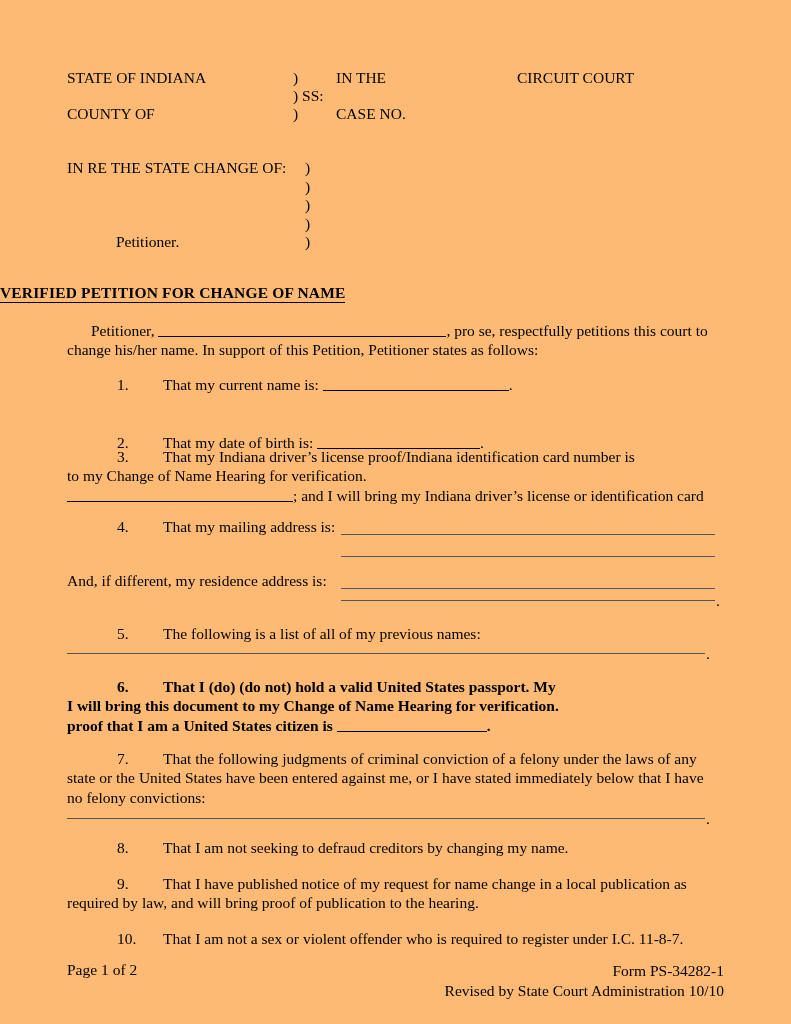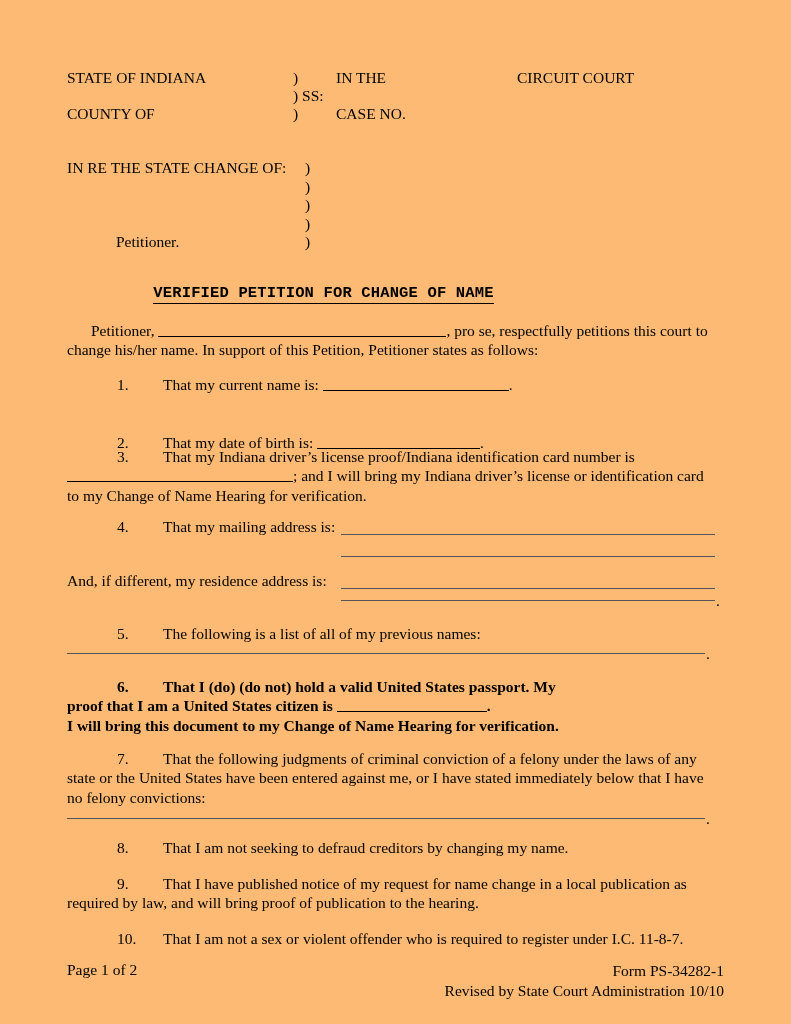--- a/index.html
+++ b/index.html
@@ -52,25 +52,24 @@
   .cap2-left    { position: absolute; left: 0; top: 0; }
   .cap2-indent  { position: absolute; left: 49px; top: 0; }
   .cap2-paren   { position: absolute; left: 238px; top: 0; }
 
   
   .doc-title {
     position: absolute;
     top: 284px;
     left: 0;
     width: 647px;
-    text-align: center;
+    text-align: left;
     font-size: 15.5px;
     font-weight: bold;
     letter-spacing: 0.15px;
-    font-family: Liberation Mono, monospace;
   }
   .doc-title span {
     border-bottom: 1.4px solid #000;
     padding-bottom: 1px;
   }
 
   
   .para {
     position: absolute;
     left: 67px;
@@ -183,22 +182,22 @@
   <div class="item" style="top:375px;">
     <span class="num">1.</span><span>That my current name is: </span><span class="blank" style="width:186px;"></span><span>.</span>
   </div>
 
   <div class="item" style="top:433px;">
     <span class="num">2.</span><span>That my date of birth is: </span><span class="blank" style="width:163px;"></span><span>.</span>
   </div>
 
   <div class="item" style="top:447px;">
     <div><span class="num">3.</span><span>That my Indiana driver’s license proof/Indiana identification card number is</span></div>
+    <div><span>to my Change of Name Hearing for verification.</span></div>
     <div><span class="blank" style="width:226px;"></span><span>; and I will bring my Indiana driver’s license or identification card</span></div>
-    <div><span>to my Change of Name Hearing for verification.</span></div>
   </div>
 
   <div class="item" style="top:517px;">
     <span class="num">4.</span><span>That my mailing address is:</span>
   </div>
   <div class="rule" style="left:341px; top:534px; width:374px;"></div>
   <div class="rule" style="left:341px; top:556px; width:374px;"></div>
 
   <div class="item" style="top:571px;">
     <span>And, if different, my residence address is:</span>
@@ -208,22 +207,22 @@
   <div class="rule-dot" style="left:716px; top:593px;">.</div>
 
   <div class="item" style="top:624px;">
     <span class="num">5.</span><span>The following is a list of all of my previous names:</span>
   </div>
   <div class="rule" style="left:67px; top:653px; width:638px;"></div>
   <div class="rule-dot" style="left:706px; top:646px;">.</div>
 
   <div class="item" style="top:677px;font-weight:bold;">
     <div><span class="num">6.</span><span>That I (do) (do not) hold a valid United States passport.  My</span></div>
+    <div><span>I will bring this document to my Change of Name Hearing for verification.</span></div>
     <div><span>proof that I am a United States citizen is </span><span class="blank" style="width:150px;"></span><span>.</span></div>
-    <div><span>I will bring this document to my Change of Name Hearing for verification.</span></div>
   </div>
 
   <div class="item" style="top:749px;">
     <span class="num">7.</span><span>That the following judgments of criminal conviction of a felony under the laws of any state or the United States have been entered against me, or I have stated immediately below that I have no felony convictions:</span>
   </div>
   <div class="rule" style="left:67px; top:818px; width:638px;"></div>
   <div class="rule-dot" style="left:706px; top:811px;">.</div>
 
   <div class="item" style="top:838px;">
     <span class="num">8.</span><span>That I am not seeking to defraud creditors by changing my name.</span>

